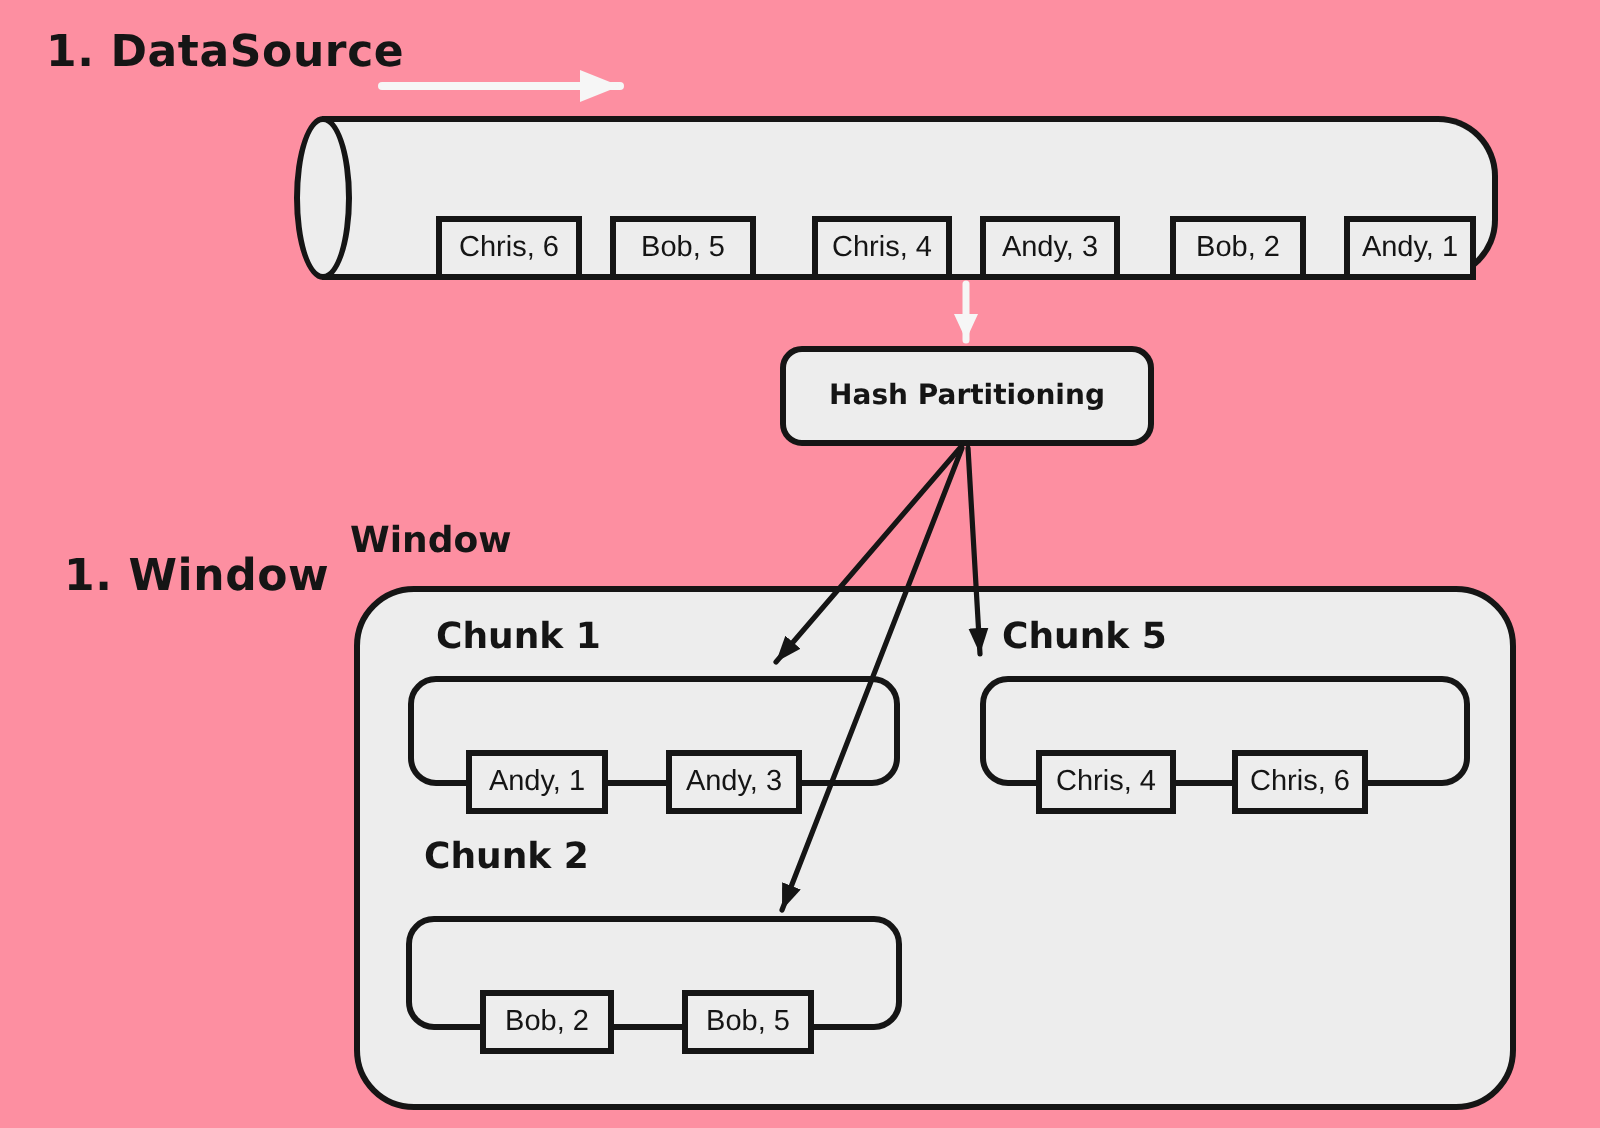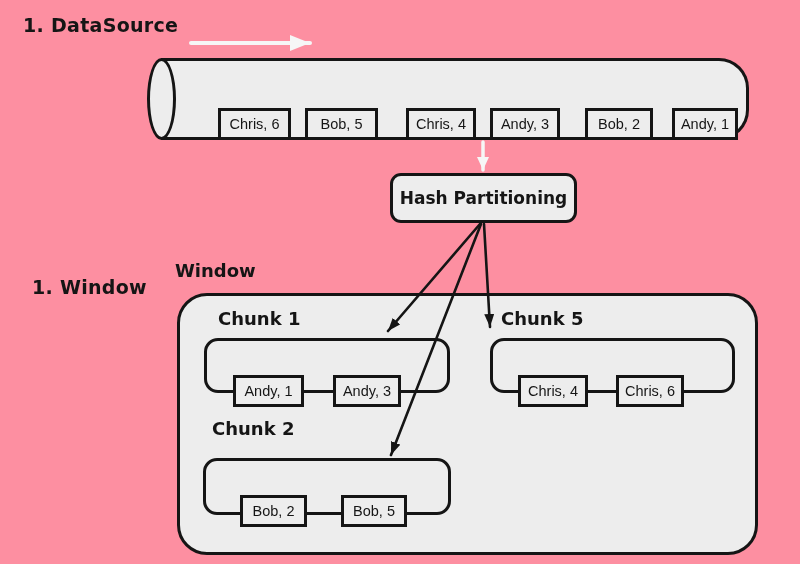--- a/index.html
+++ b/index.html
@@ -13,21 +13,21 @@
   .canvas {
     position: relative;
     width: 800px;
     height: 564px;
     background: var(--background);
     overflow: hidden;
     font-family: "DejaVu Sans", sans-serif;
   }
   .step-label {
     position: absolute;
-    font-size: 19px;
+    font-size: 22px;
     font-weight: 600;
     color: var(--stroke);
     letter-spacing: 0.3px;
     white-space: nowrap;
   }
   .pipe-body {
     position: absolute;
     left: 161px; top: 58px;
     width: 588px; height: 82px;
     background: var(--panel);
@@ -60,21 +60,21 @@
   .hash-box {
     position: absolute;
     left: 390px; top: 173px;
     width: 187px; height: 50px;
     background: var(--panel);
     border: 3px solid var(--stroke);
     border-radius: 11px;
     display: flex;
     align-items: center;
     justify-content: center;
-    font-size: 17px;
+    font-size: 14px;
     font-weight: 600;
     color: var(--stroke);
   }
   .window-label {
     position: absolute;
     left: 175px; top: 260px;
     font-size: 18px;
     font-weight: 700;
     color: var(--stroke);
   }

